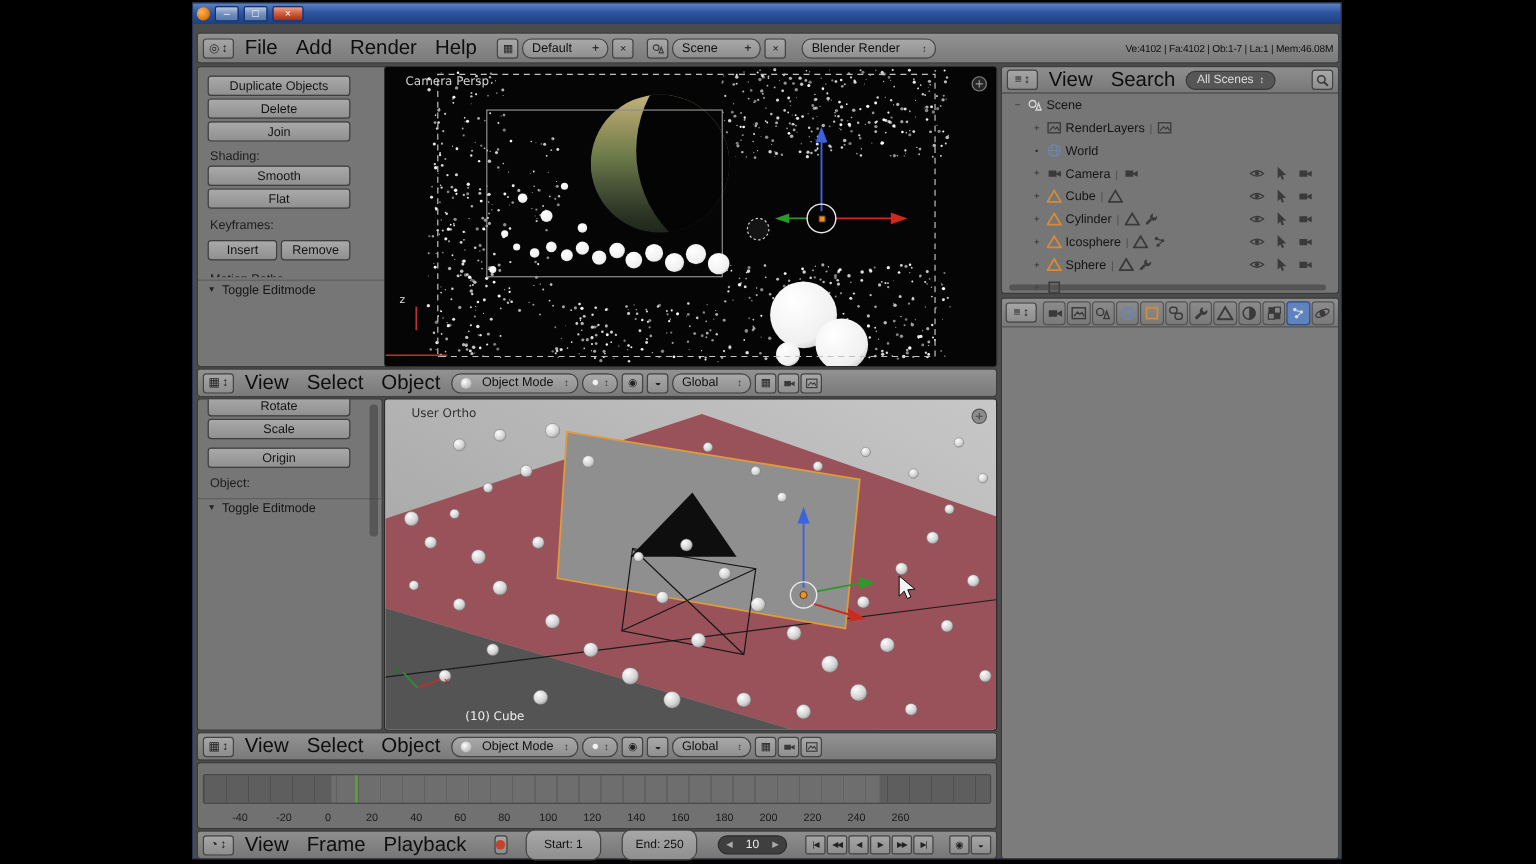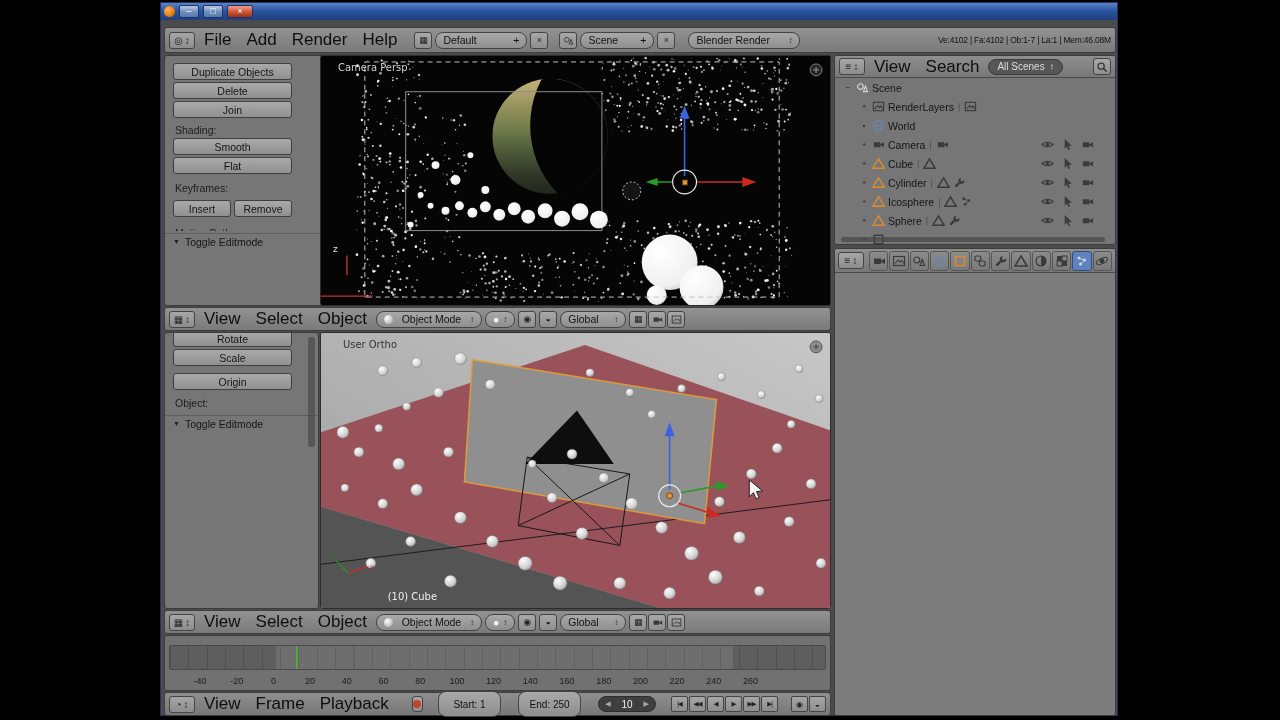--- a/index.html
+++ b/index.html
@@ -203,21 +203,21 @@
         <span>◎</span>
         <span class="ar">↕</span>
       </div>
       <span class="menu">File</span>
       <span class="menu">Add</span>
       <span class="menu">Render</span>
       <span class="menu">Help</span>
       <div class="sq" style="margin-left:8px">
         <span>▦</span>
       </div>
-      <div class="dd" style="width:92px;justify-content:space-between">
+      <div class="dd" style="width:72px;justify-content:space-between">
         <span>Default</span>
         <span>+</span>
       </div>
       <div class="sq">×</div>
       <div class="sq" style="margin-left:8px">
         <svg class="ic" style="width:11px;height:11px">
               <use href="#i-scene"></use>
             </svg>
       </div>
       <div class="dd" style="width:74px;justify-content:space-between">

